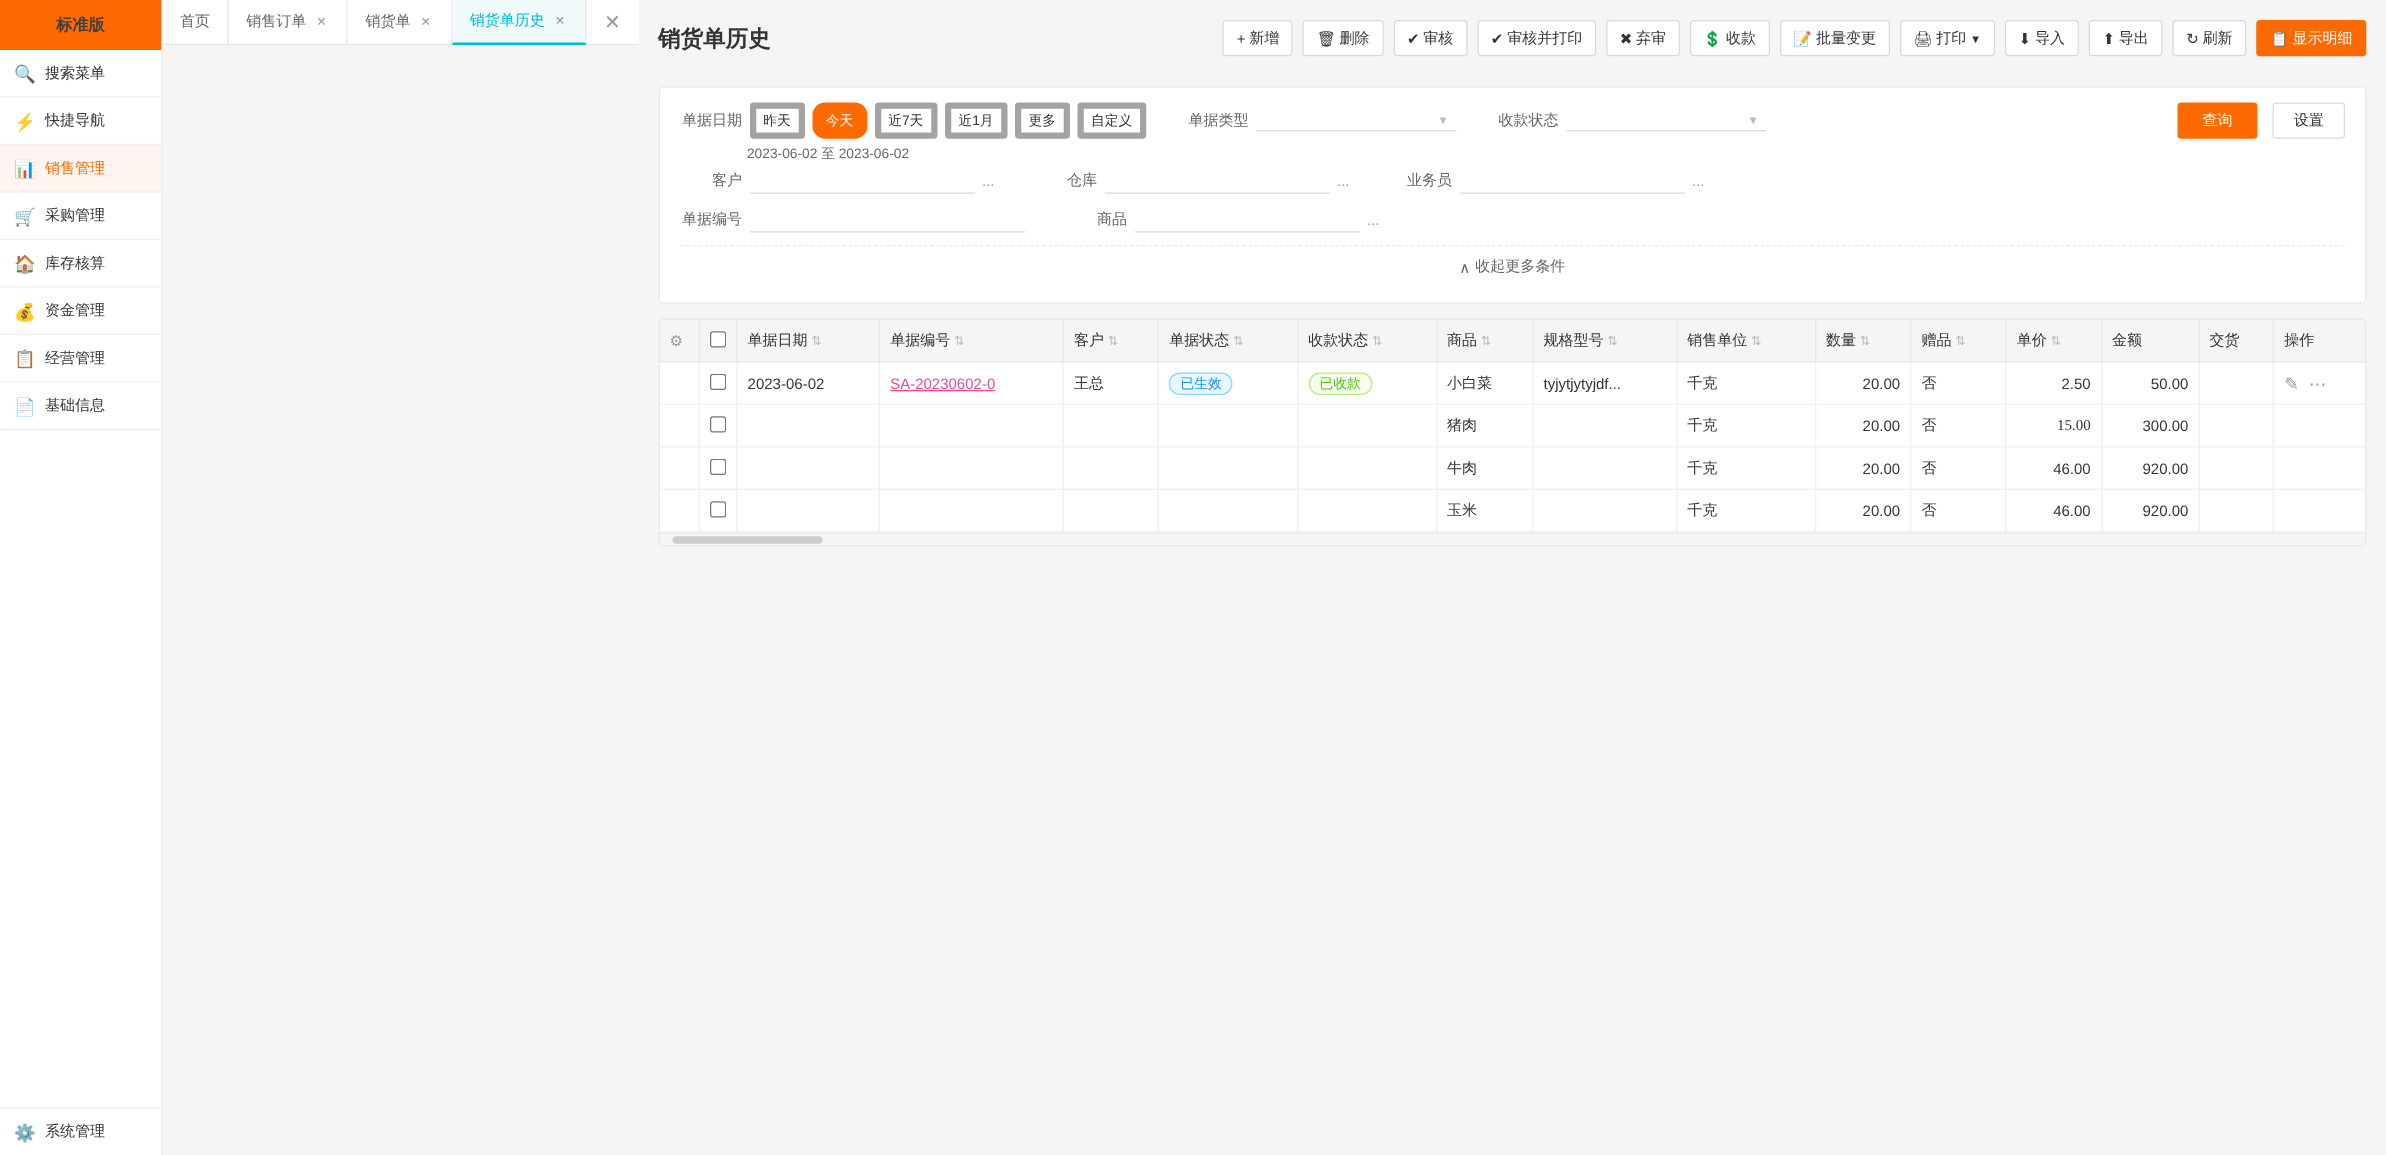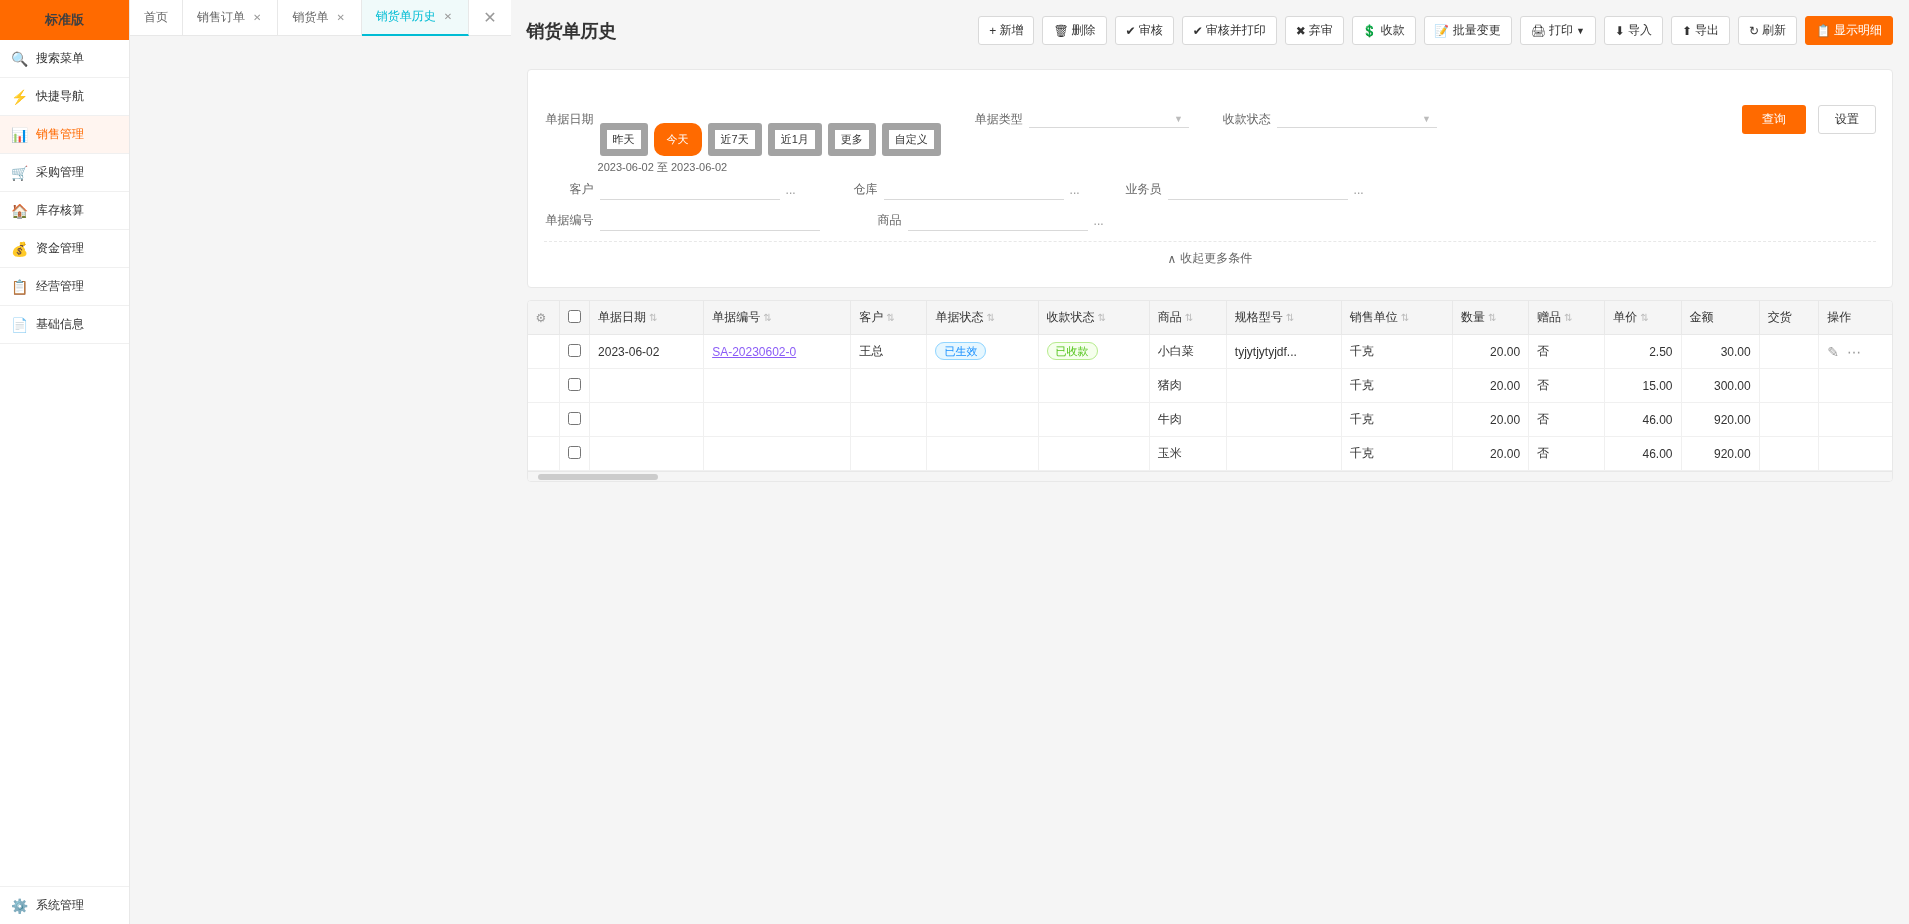--- a/index.html
+++ b/index.html
@@ -37,21 +37,21 @@
 
     
     .filter-panel { background: #fff; border: 1px solid #e8e8e8; border-radius: 4px; padding: 12px 16px; margin-bottom: 12px; }
     .filter-row { display: flex; align-items: center; gap: 16px; margin-bottom: 10px; flex-wrap: wrap; }
     .filter-row:last-child { margin-bottom: 0; }
     .filter-item { display: flex; align-items: center; gap: 6px; }
     .filter-label { color: #666; white-space: nowrap; min-width: 50px; text-align: right; }
     .filter-input { border: none; border-bottom: 1px solid #d9d9d9; padding: 3px 6px; width: 120px; outline: none; font-size: 12px; color: #333; }
     .filter-dots { color: #999; cursor: pointer; }
     .date-filter { display: flex; align-items: center; gap: 6px; }
-    .date-btn { padding: 2px 6px; border: 7px solid #a3a3a3; border-radius: 3px; cursor: pointer; color: #333; font-size: 11px; margin-top: 41px; }
+    .date-btn { padding: 2px 6px; border: 5px solid #a3a3a3; border-radius: 3px; cursor: pointer; color: #333; font-size: 11px; }
     .date-btn.active { background: #ff6a00; color: #fff; border-color: #ff6a00; border-radius: 10px; }
     .date-range { color: #666; font-size: 11px; }
     .filter-select-wrapper { display: flex; align-items: center; border-bottom: 1px solid #d9d9d9; width: 160px; padding: 3px 6px; gap: 4px; color: #999; cursor: pointer; }
     .collapse-btn { display: flex; align-items: center; gap: 4px; color: #666; cursor: pointer; font-size: 11px; padding: 4px 8px; }
     .btn-query { background: #ff6a00; color: #fff; border: none; padding: 6px 20px; border-radius: 3px; cursor: pointer; font-size: 12px; }
     .btn-setting { background: #fff; color: #333; border: 1px solid #d9d9d9; padding: 5px 16px; border-radius: 3px; cursor: pointer; font-size: 12px; }
 
     
     .table-wrapper { background: #fff; border: 1px solid #e8e8e8; border-radius: 4px; overflow: auto; }
     table { width: 100%; border-collapse: collapse; font-size: 12px; }
@@ -59,21 +59,21 @@
     thead th { padding: 8px 8px; text-align: left; color: #333; font-weight: normal; border-bottom: 1px solid #e8e8e8; border-right: 1px solid #e8e8e8; white-space: nowrap; }
     thead th:last-child { border-right: none; }
     tbody tr { border-bottom: 1px solid #f0f0f0; }
     tbody td { padding: 8px 8px; color: #333; border-right: 1px solid #f0f0f0; white-space: nowrap; }
     tbody td:last-child { border-right: none; }
     .sort-icon { color: #bbb; font-size: 10px; cursor: pointer; }
     .th-content { display: flex; align-items: center; gap: 3px; }
     .badge { padding: 2px 8px; border-radius: 10px; font-size: 11px; }
     .badge-success { background: #e6f7ff; color: #1890ff; border: 1px solid #91d5ff; }
     .badge-collected { background: #f6ffed; color: #52c41a; border: 1px solid #b7eb8f; }
-    .link { color: #8b5cf6; cursor: pointer; text-decoration: underline; }
+    .link { color: #ec4899; cursor: pointer; text-decoration: underline; }
     .settings-icon { color: #999; cursor: pointer; }
     .action-btns { display: flex; gap: 8px; }
     .action-btn { color: #999; cursor: pointer; font-size: 14px; }
 
     
     .table-footer { background: #fffbe6; border-top: 1px solid #e8e8e8; display: flex; align-items: center; padding: 6px 12px; gap: 16px; font-size: 12px; }
     .footer-label { color: #666; }
     .footer-val { color: #333; font-weight: bold; }
 
     
@@ -387,21 +387,21 @@
     <td><span class="link">SA-20230602-0</span></td>
     <td>王总</td>
     <td><span class="badge badge-success">已生效</span></td>
     <td><span class="badge badge-collected">已收款</span></td>
     <td>小白菜</td>
     <td>tyjytjytyjdf...</td>
     <td>千克</td>
     <td style="text-align:right;">20.00</td>
     <td>否</td>
     <td style="text-align:right;">2.50</td>
-    <td style="text-align:right;">30.00</td>
+    <td style="text-align:right;">50.00</td>
     <td></td>
     <td>
                 <div class="action-btns">
                   <span class="action-btn">✎</span>
                   <span class="action-btn">⋯</span>
                 </div>
               </td>
   </tr>
             <tr>
     <td></td>
@@ -409,21 +409,21 @@
     <td></td>
     <td></td>
     <td></td>
     <td></td>
     <td></td>
     <td>猪肉</td>
     <td></td>
     <td>千克</td>
     <td style="text-align:right;">20.00</td>
     <td>否</td>
-    <td style="text-align:right;">15.00</td>
+    <td style="text-align:right;font-family:Liberation Serif, serif;">15.00</td>
     <td style="text-align:right;">300.00</td>
     <td></td>
     <td></td>
   </tr>
             <tr>
     <td></td>
     <td><input type="checkbox" style=""></td>
     <td></td>
     <td></td>
     <td></td>

